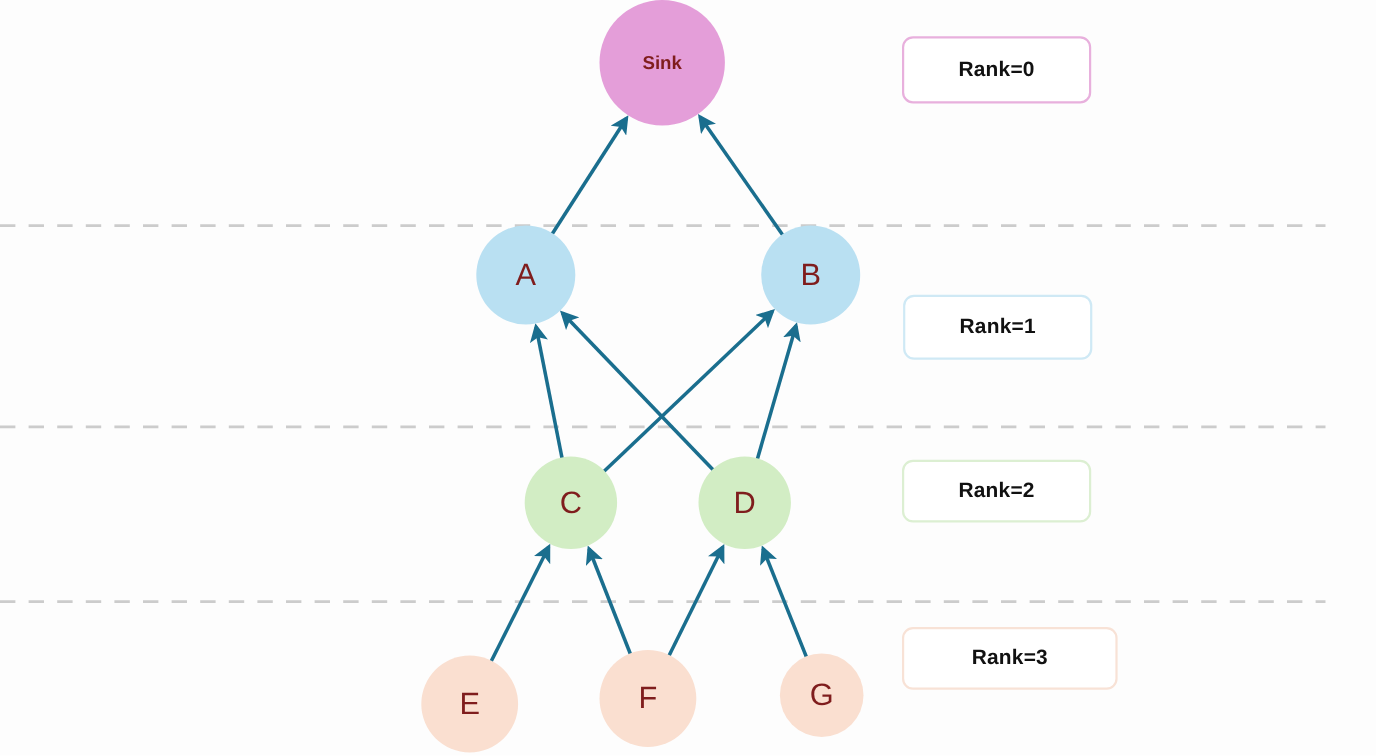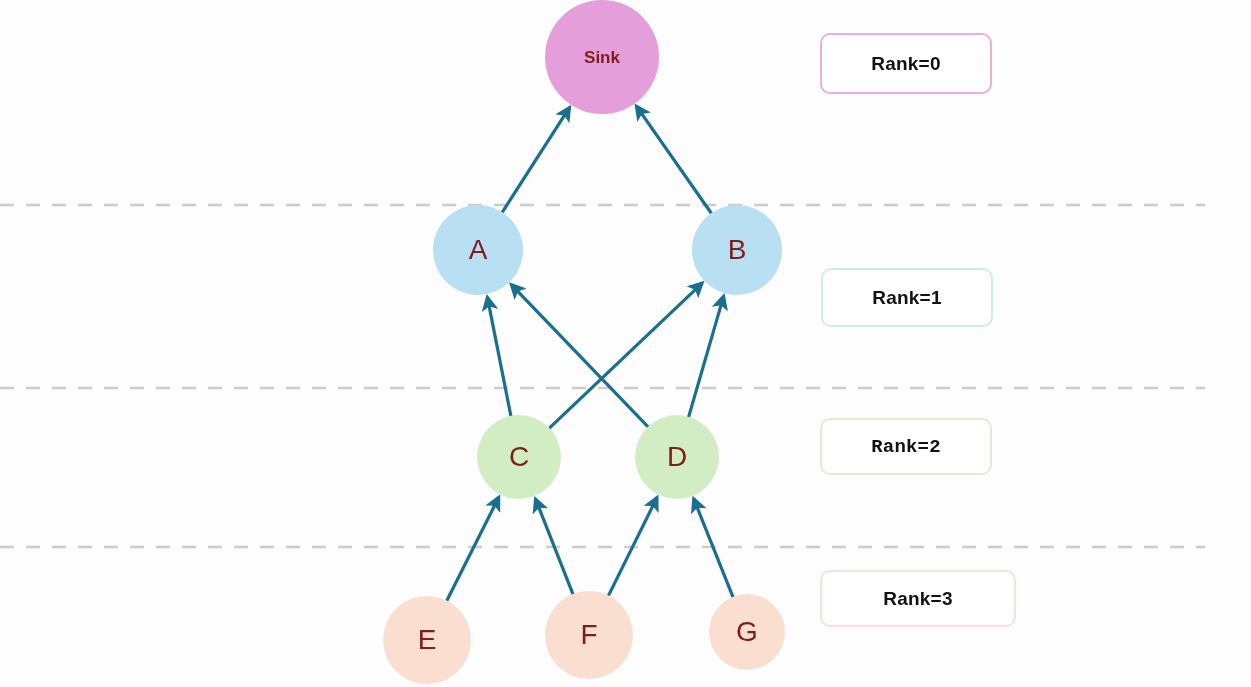--- a/index.html
+++ b/index.html
@@ -111,21 +111,21 @@
         <span class="node-label" style="font-size: 28px; font-weight: normal;">G</span>
       </div>
     </div>
   <div id="legend-layer">
       <div class="legend-box" style="left: 820px; top: 33px; width: 172px; height: 61px; border-color: rgb(232, 176, 221);">
         <span class="legend-label">Rank=0</span>
       </div>
       <div class="legend-box" style="left: 821px; top: 251px; width: 172px; height: 59px; border-color: rgb(207, 233, 245); margin-top: 17px;">
         <span class="legend-label">Rank=1</span>
       </div>
-      <div class="legend-box" style="left: 820px; top: 418px; width: 172px; height: 57px; border-color: rgb(220, 239, 210); font-family: Liberation Mono, monospace;">
+      <div class="legend-box" style="left: 820px; top: 418px; width: 172px; height: 57px; border-color: rgb(220, 239, 210);">
         <span class="legend-label">Rank=2</span>
       </div>
       <div class="legend-box" style="left: 820px; top: 570px; width: 196px; height: 57px; border-color: rgb(248, 226, 214);">
         <span class="legend-label">Rank=3</span>
       </div>
     </div>
 
 </div>
 
 </body></html>

